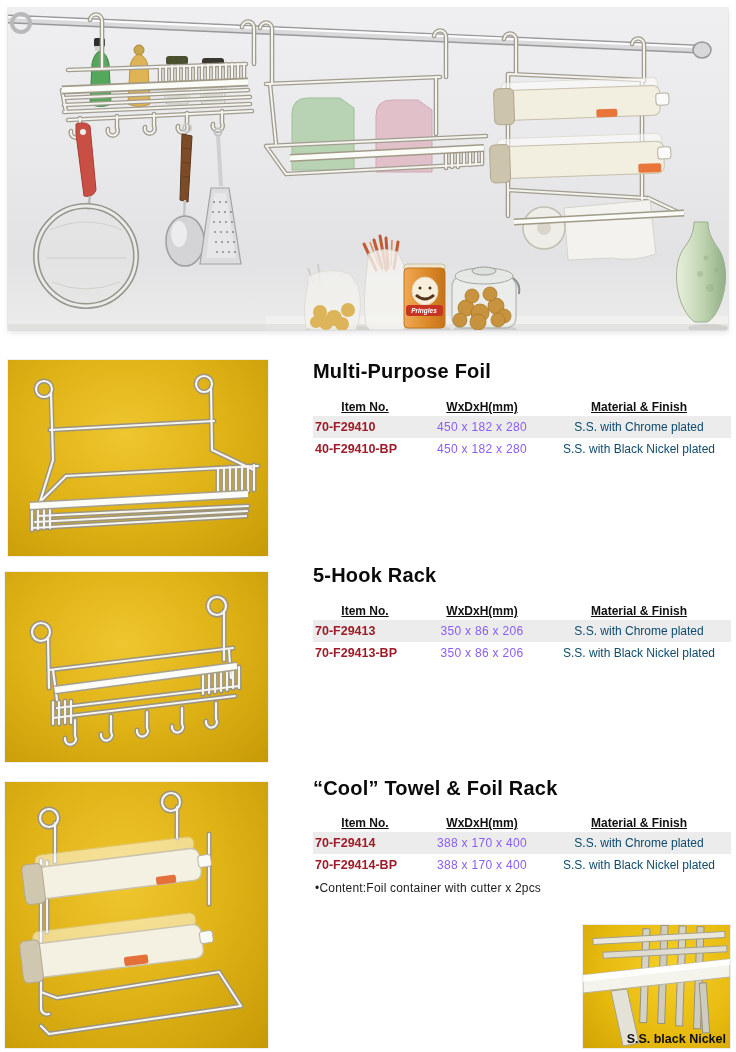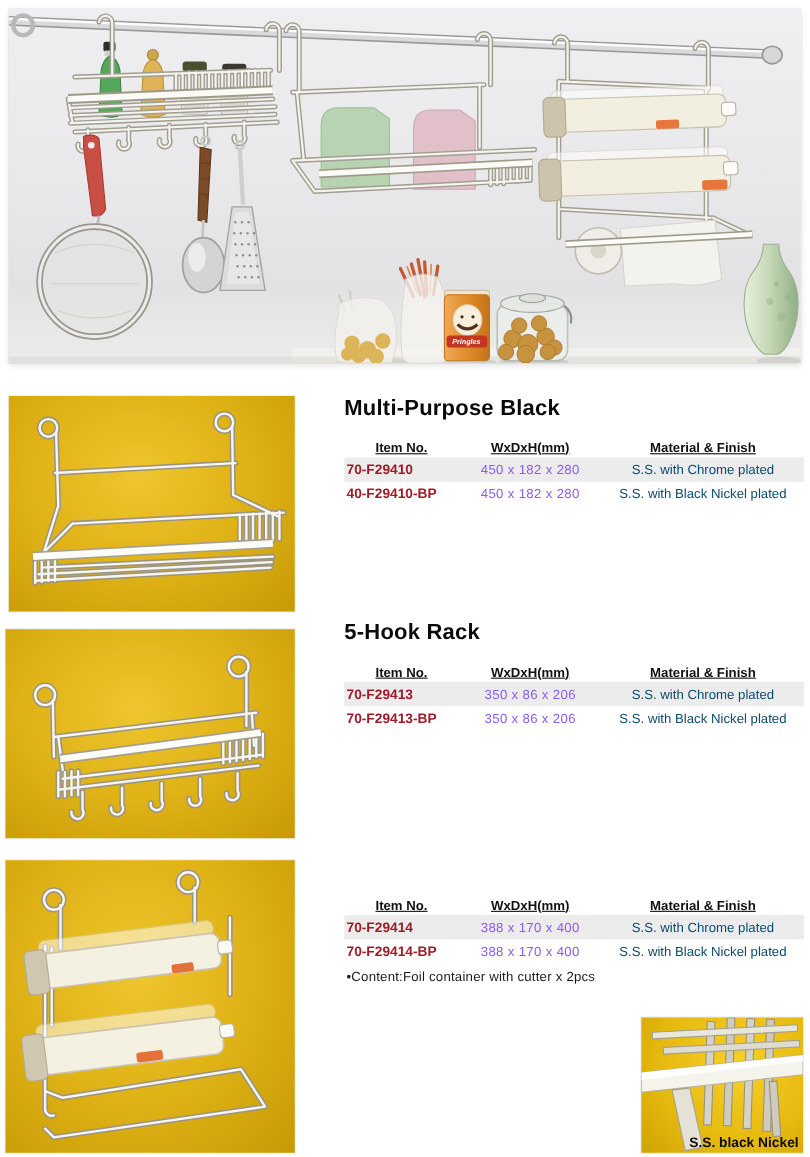--- a/index.html
+++ b/index.html
@@ -275,21 +275,21 @@
           <path d="M30,156 L240,146 M27,162 L239,151 M58,116 L24,150"></path>
         </g>
         <path id="p1b" d="M22,146 L240,134"></path>
       </defs>
       <use href="#p1w" stroke="#9a9483" stroke-width="5"></use>
       <use href="#p1w" stroke="#f6f5f0" stroke-width="2.2"></use>
       <use href="#p1b" stroke="#a59f8d" stroke-width="9" fill="none"></use>
       <use href="#p1b" stroke="#fcfcf9" stroke-width="6" fill="none"></use>
     </svg>
   </div>
-  <div class="abs sec-title t1">Multi-Purpose Black</div>
+  <div class="abs sec-title t1">Multi-Purpose Foil</div>
   <div class="abs ptable tb1">
     <div class="thead">
       <span>Item No.</span>
       <span>WxDxH(mm)</span>
       <span>Material &amp; Finish</span>
     </div>
     <div class="trow stripe">
       <span class="c-item">70-F29410</span>
       <span class="c-size">450 x 182 x 280</span>
       <span class="c-mat">S.S. with Chrome plated</span>
@@ -368,20 +368,21 @@
       </g>
       <g transform="rotate(-7 112 170)">
         <rect x="30" y="140" width="164" height="14" rx="6" fill="#ffffff" opacity=".5" stroke="#d5cfbc"></rect>
         <rect x="26" y="152" width="172" height="34" rx="8" fill="#f4f0e2" stroke="#c9c2ac" stroke-width="1.5"></rect>
         <rect x="16" y="148" width="20" height="42" rx="5" fill="#d0c7b1" stroke="#b5aa90"></rect>
         <rect x="196" y="160" width="13" height="12" rx="3" fill="#fafaf7" stroke="#b7b2a2"></rect>
         <rect x="118" y="176" width="24" height="9" rx="2" fill="#e4703a"></rect>
       </g>
     </svg>
   </div>
+  <div class="abs sec-title t3">“Cool” Towel &amp; Foil Rack</div>
   <div class="abs ptable tb3">
     <div class="thead">
       <span>Item No.</span>
       <span>WxDxH(mm)</span>
       <span>Material &amp; Finish</span>
     </div>
     <div class="trow stripe">
       <span class="c-item">70-F29414</span>
       <span class="c-size">388 x 170 x 400</span>
       <span class="c-mat">S.S. with Chrome plated</span>

